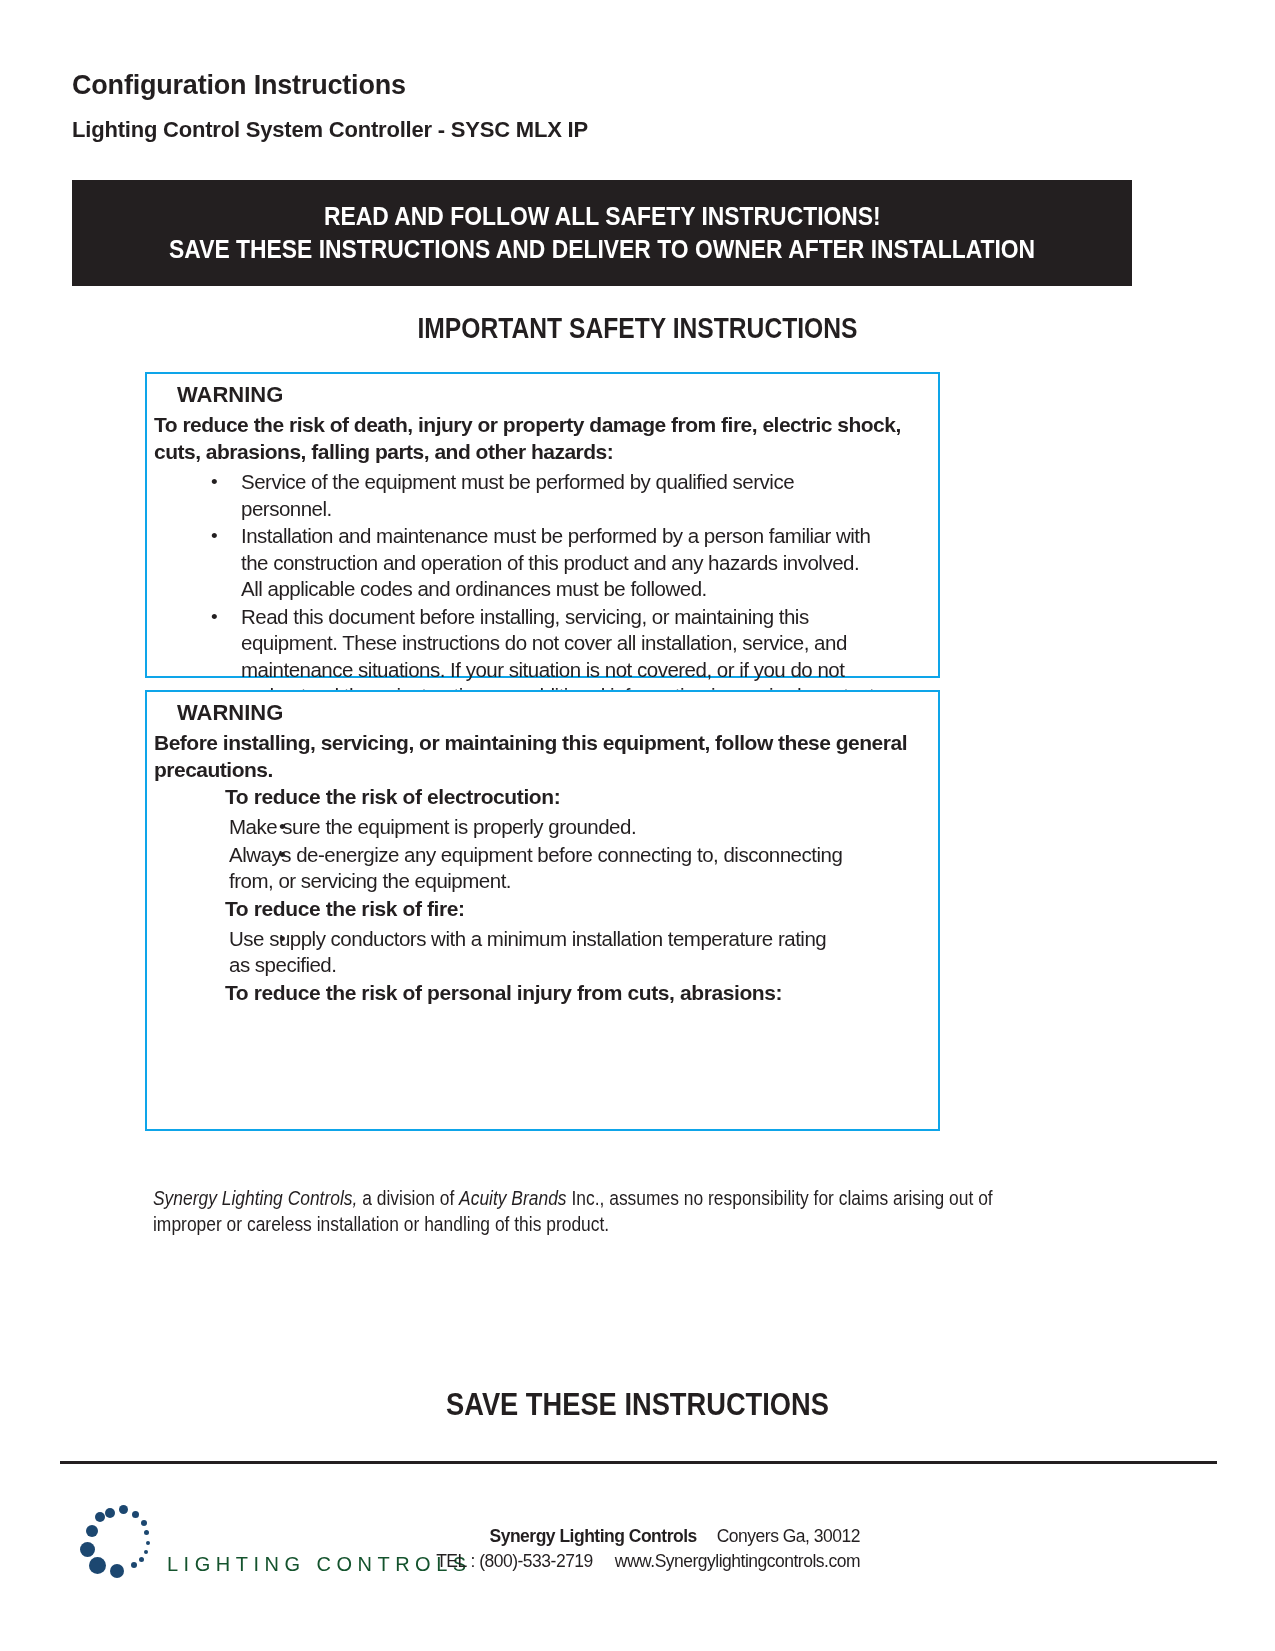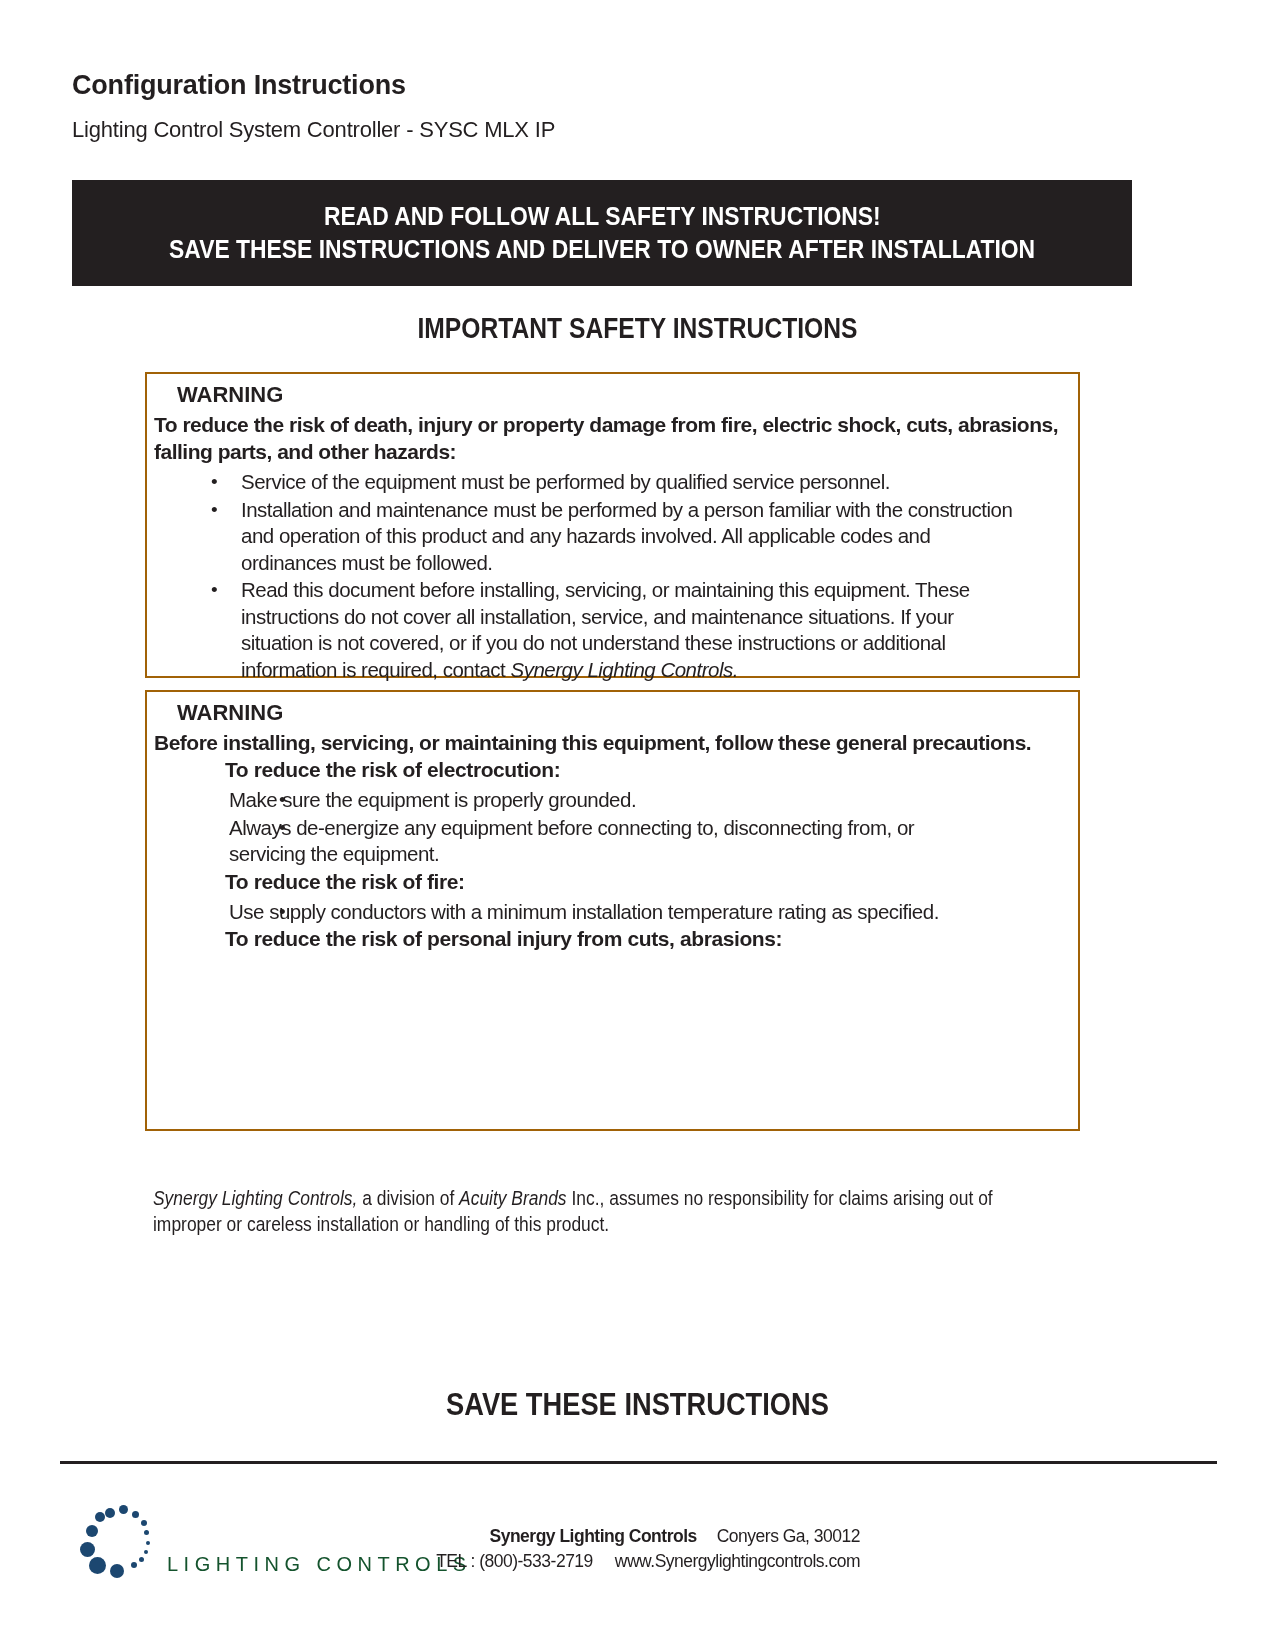--- a/index.html
+++ b/index.html
@@ -9,21 +9,21 @@
     margin:0 auto;
     background:#ffffff;
     font-family:"Liberation Sans", sans-serif;
     color:#231f20;
     overflow:hidden;
   }
 
   
   .doc-header { position:absolute; left:72px; top:70px; }
   .doc-title { margin:0; font-size:27px; font-weight:bold; letter-spacing:-0.2px; }
-  .doc-subtitle { margin:16px 0 0 0; font-size:22px; font-weight:normal; letter-spacing:-0.2px;text-align:center; }
+  .doc-subtitle { margin:16px 0 0 0; font-size:22px; font-weight:bold; letter-spacing:-0.2px;text-align:center; }
 
   
   .banner {
     position:absolute; left:72px; top:180px; width:1060px; height:106px;
     background:#231f20; color:#ffffff;
     display:flex; flex-direction:column; justify-content:center; align-items:center;
   }
   .banner-line {
     font-weight:bold; font-size:26px; line-height:33px;
     white-space:nowrap; transform:scaleX(0.88); transform-origin:center;
@@ -38,22 +38,22 @@
   }
   .save-heading {
     position:absolute; left:0; right:0; top:1387px; margin:0;
     text-align:center; font-size:31px; font-weight:bold;
     transform:scaleX(0.88); transform-origin:center;
     white-space:nowrap;
   }
 
   
   .warn-box {
-    position:absolute; left:145px; width:935px;
-    border:2px solid #a16207; box-sizing:border-box;
+    position:absolute; left:145px; width:795px;
+    border:2px solid #0ea5e9; box-sizing:border-box;
     background:#ffffff;
   }
   .box1 { top:372px; height:306px; }
   .box2 { top:690px; height:441px; }
 
   .warn-label { margin:8px 0 0 30px; font-size:22px; font-weight:bold; }
   .warn-intro {
     margin:3px 8px 0 7px; font-size:21px; font-weight:bold;
     line-height:27px; letter-spacing:-0.5px;
   }

